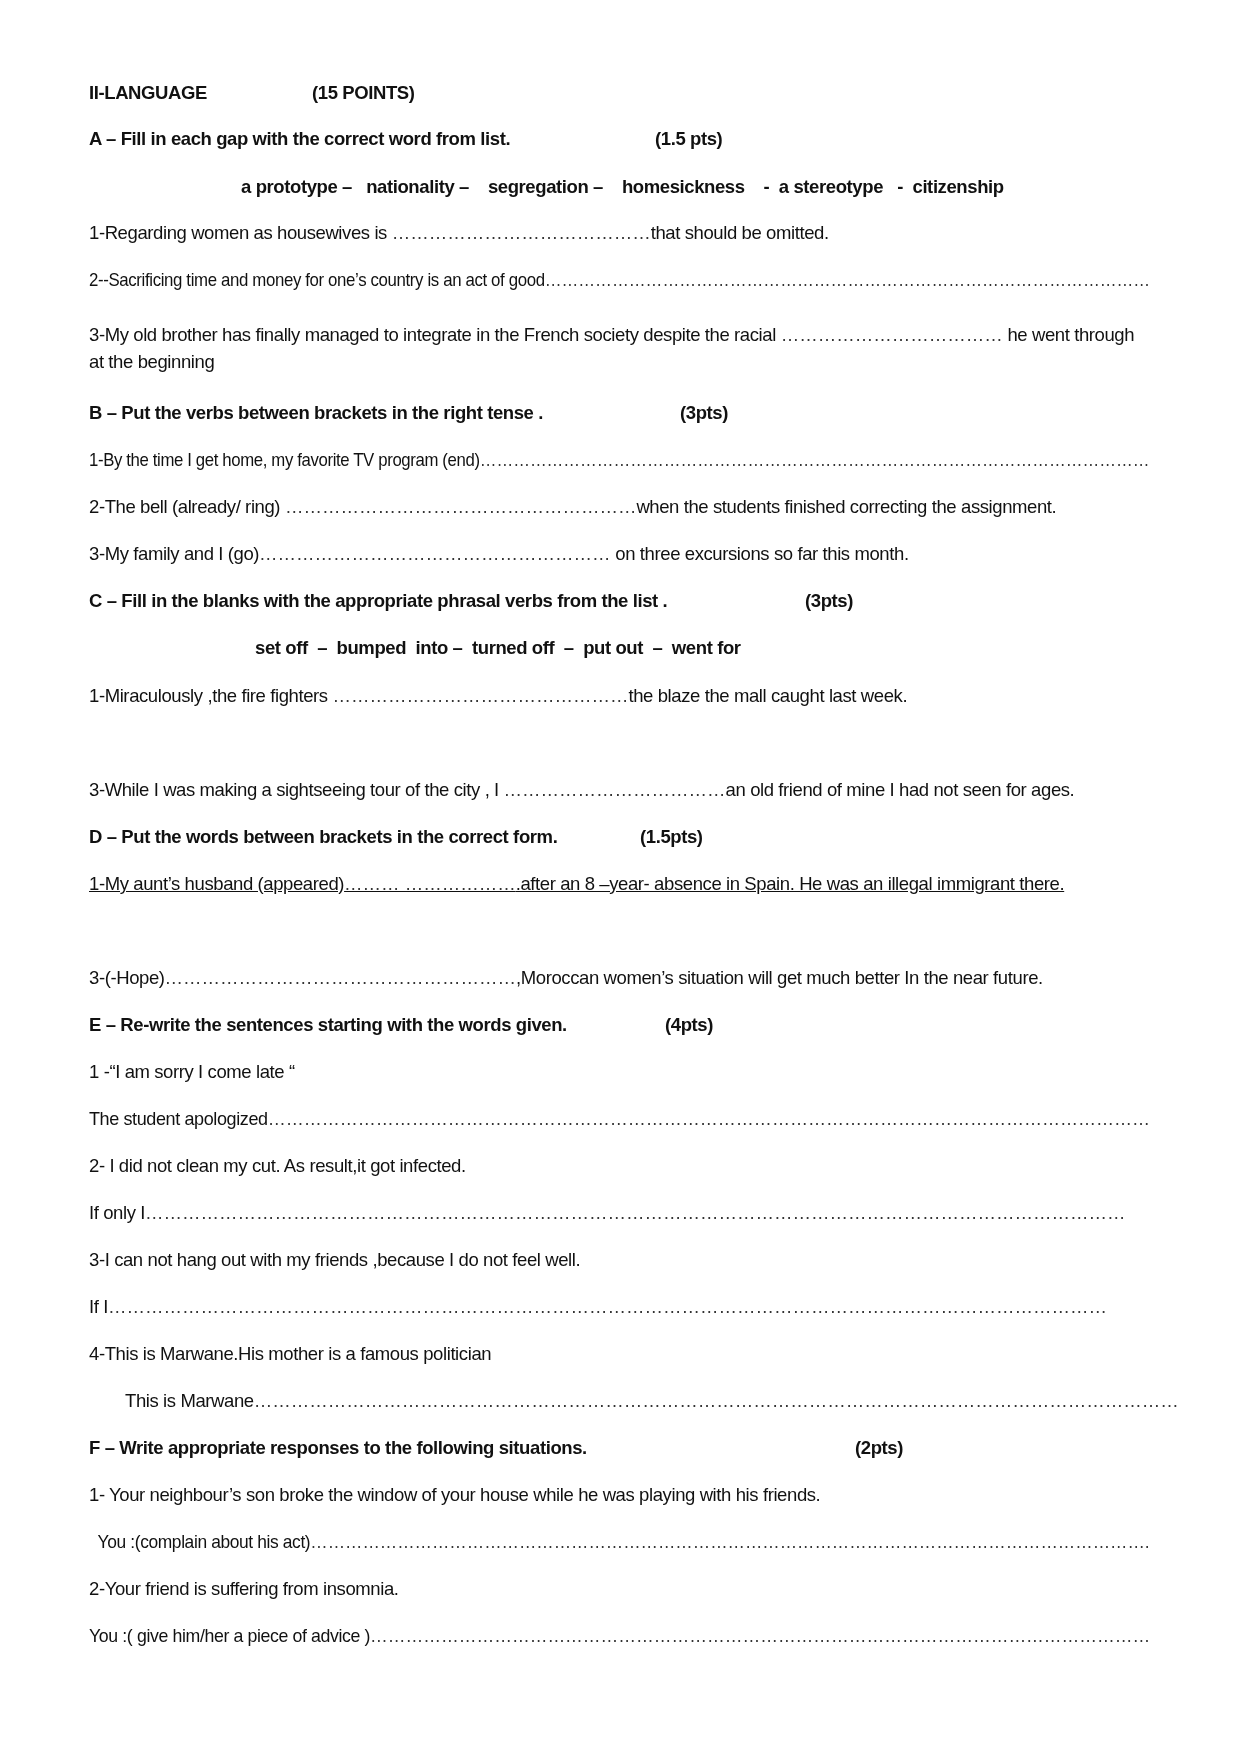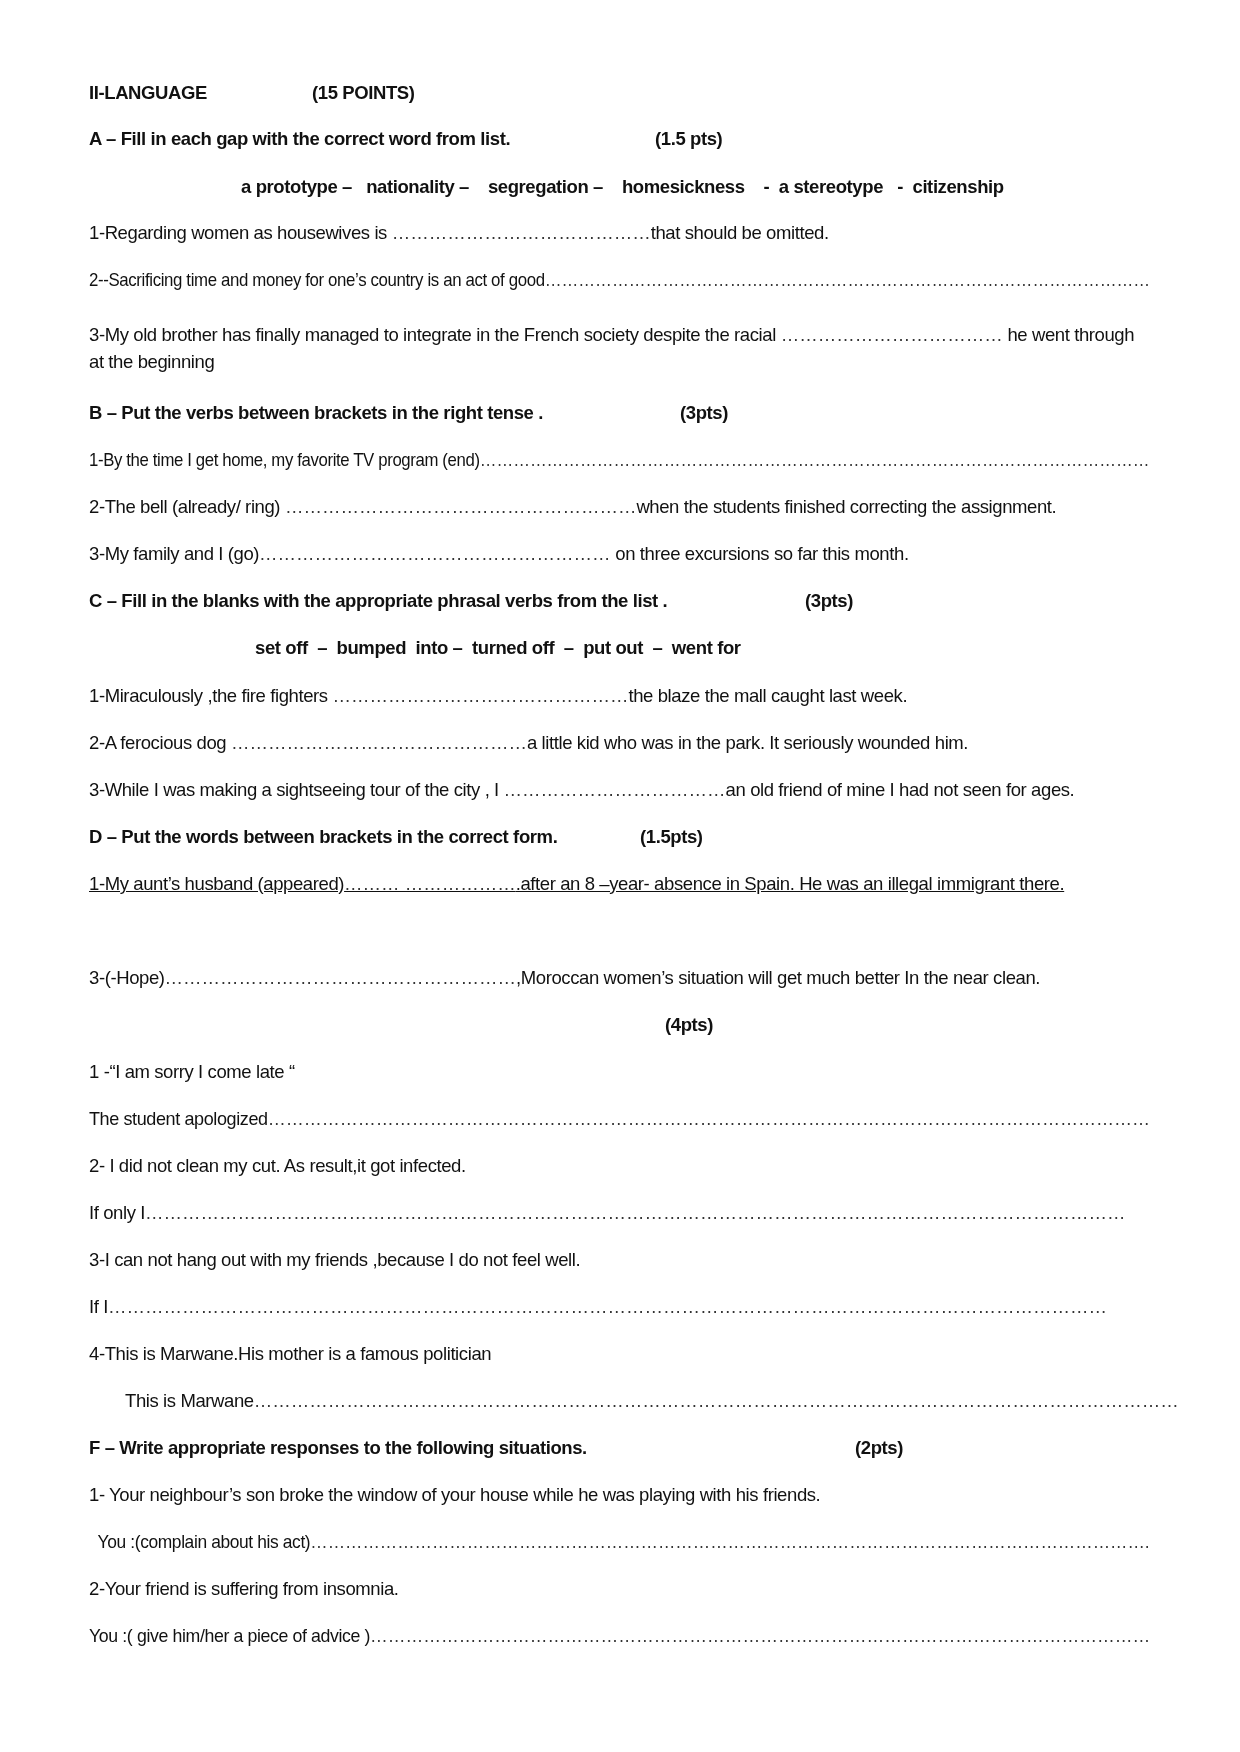--- a/index.html
+++ b/index.html
@@ -31,28 +31,28 @@
   <div class="line bold" style="top:402px;">B – Put the verbs between brackets in the right tense .</div>
   <div class="pts" style="left:680px; top:402px;">(3pts)</div>
   <div class="line" style="top: 449px; transform: scaleX(0.90529);"><span>1-By the time I get home, my favorite TV program (end)</span><span class="dots">…………………………………………………………………………………………………………</span><span></span></div>
   <div class="line" style="top:496px;"><span>2-The bell (already/ ring) </span><span class="dots">…………………………………………………</span><span>when the students finished correcting the assignment.</span></div>
   <div class="line" style="top:543px;"><span>3-My family and I (go)</span><span class="dots">…………………………………………………</span><span> on three excursions so far this month.</span></div>
 
   <div class="line bold" style="top:590px;">C – Fill in the blanks with the appropriate  phrasal  verbs from the list .</div>
   <div class="pts" style="left:805px; top:590px;">(3pts)</div>
   <div class="line bold" style="left:255px; top:637px; white-space:pre;">set off  –  bumped  into –  turned off  –  put out  –  went for</div>
   <div class="line" style="top:685px;"><span>1-Miraculously ,the fire fighters </span><span class="dots">…………………………………………</span><span>the blaze the mall caught last week.</span></div>
-  <div class="line" style="top:732px;"><span>2-A ferocious dog </span><span class="dots">…………………………………………</span><span>a little kid who was in the park. It seriously wounded him.</span></div>
   <div class="line" style="top:779px;"><span>3-While I was making a sightseeing tour of the city , I </span><span class="dots">………………………………</span><span>an old  friend of mine I had not seen for ages.</span></div>
 
   <div class="line bold" style="top:826px;">D – Put the words between brackets in the correct  form.</div>
   <div class="pts" style="left:640px; top:826px;">(1.5pts)</div>
   <div class="line" style="top:873px;text-decoration:underline;"><span>1-My aunt’s husband (appeared)</span><span class="dots">……… ………………</span><span>.after an 8 –year- absence in Spain. He was an illegal immigrant there.</span></div>
-  <div class="line" style="top:967px;"><span>3-(-Hope)</span><span class="dots">…………………………………………………</span><span>,Moroccan women’s situation will get much better In the near clean.</span></div>
+  <div class="line" style="top:967px;"><span>3-(-Hope)</span><span class="dots">…………………………………………………</span><span>,Moroccan women’s situation will get much better In the near future.</span></div>
 
+  <div class="line bold" style="top:1014px;">E – Re-write the sentences starting with the words given.</div>
   <div class="pts" style="left:665px; top:1014px;">(4pts)</div>
   <div class="line" style="top:1061px;">1 -“I am sorry I come late “</div>
   <div class="line" style="top: 1108px; transform: scaleX(0.973394);"><span>The student apologized</span><span class="dots">…………………………………………………………………………………………………………………………………</span></div>
   <div class="line" style="top:1155px;">2- I did not clean my cut. As result,it got infected.</div>
   <div class="line" style="top:1202px;"><span>If only I</span><span class="dots">……………………………………………………………………………………………………………………………………………</span></div>
   <div class="line" style="top:1249px;">3-I can not hang out with my friends ,because I do not feel well.</div>
   <div class="line" style="top:1296px;"><span>If I</span><span class="dots">………………………………………………………………………………………………………………………………………………</span></div>
   <div class="line" style="top:1343px;">4-This is Marwane.His mother is a famous politician</div>
   <div class="line" style="top:1390px;margin-left:36px;"><span>This is Marwane</span><span class="dots">……………………………………………………………………………………………………………………………………</span></div>
 

